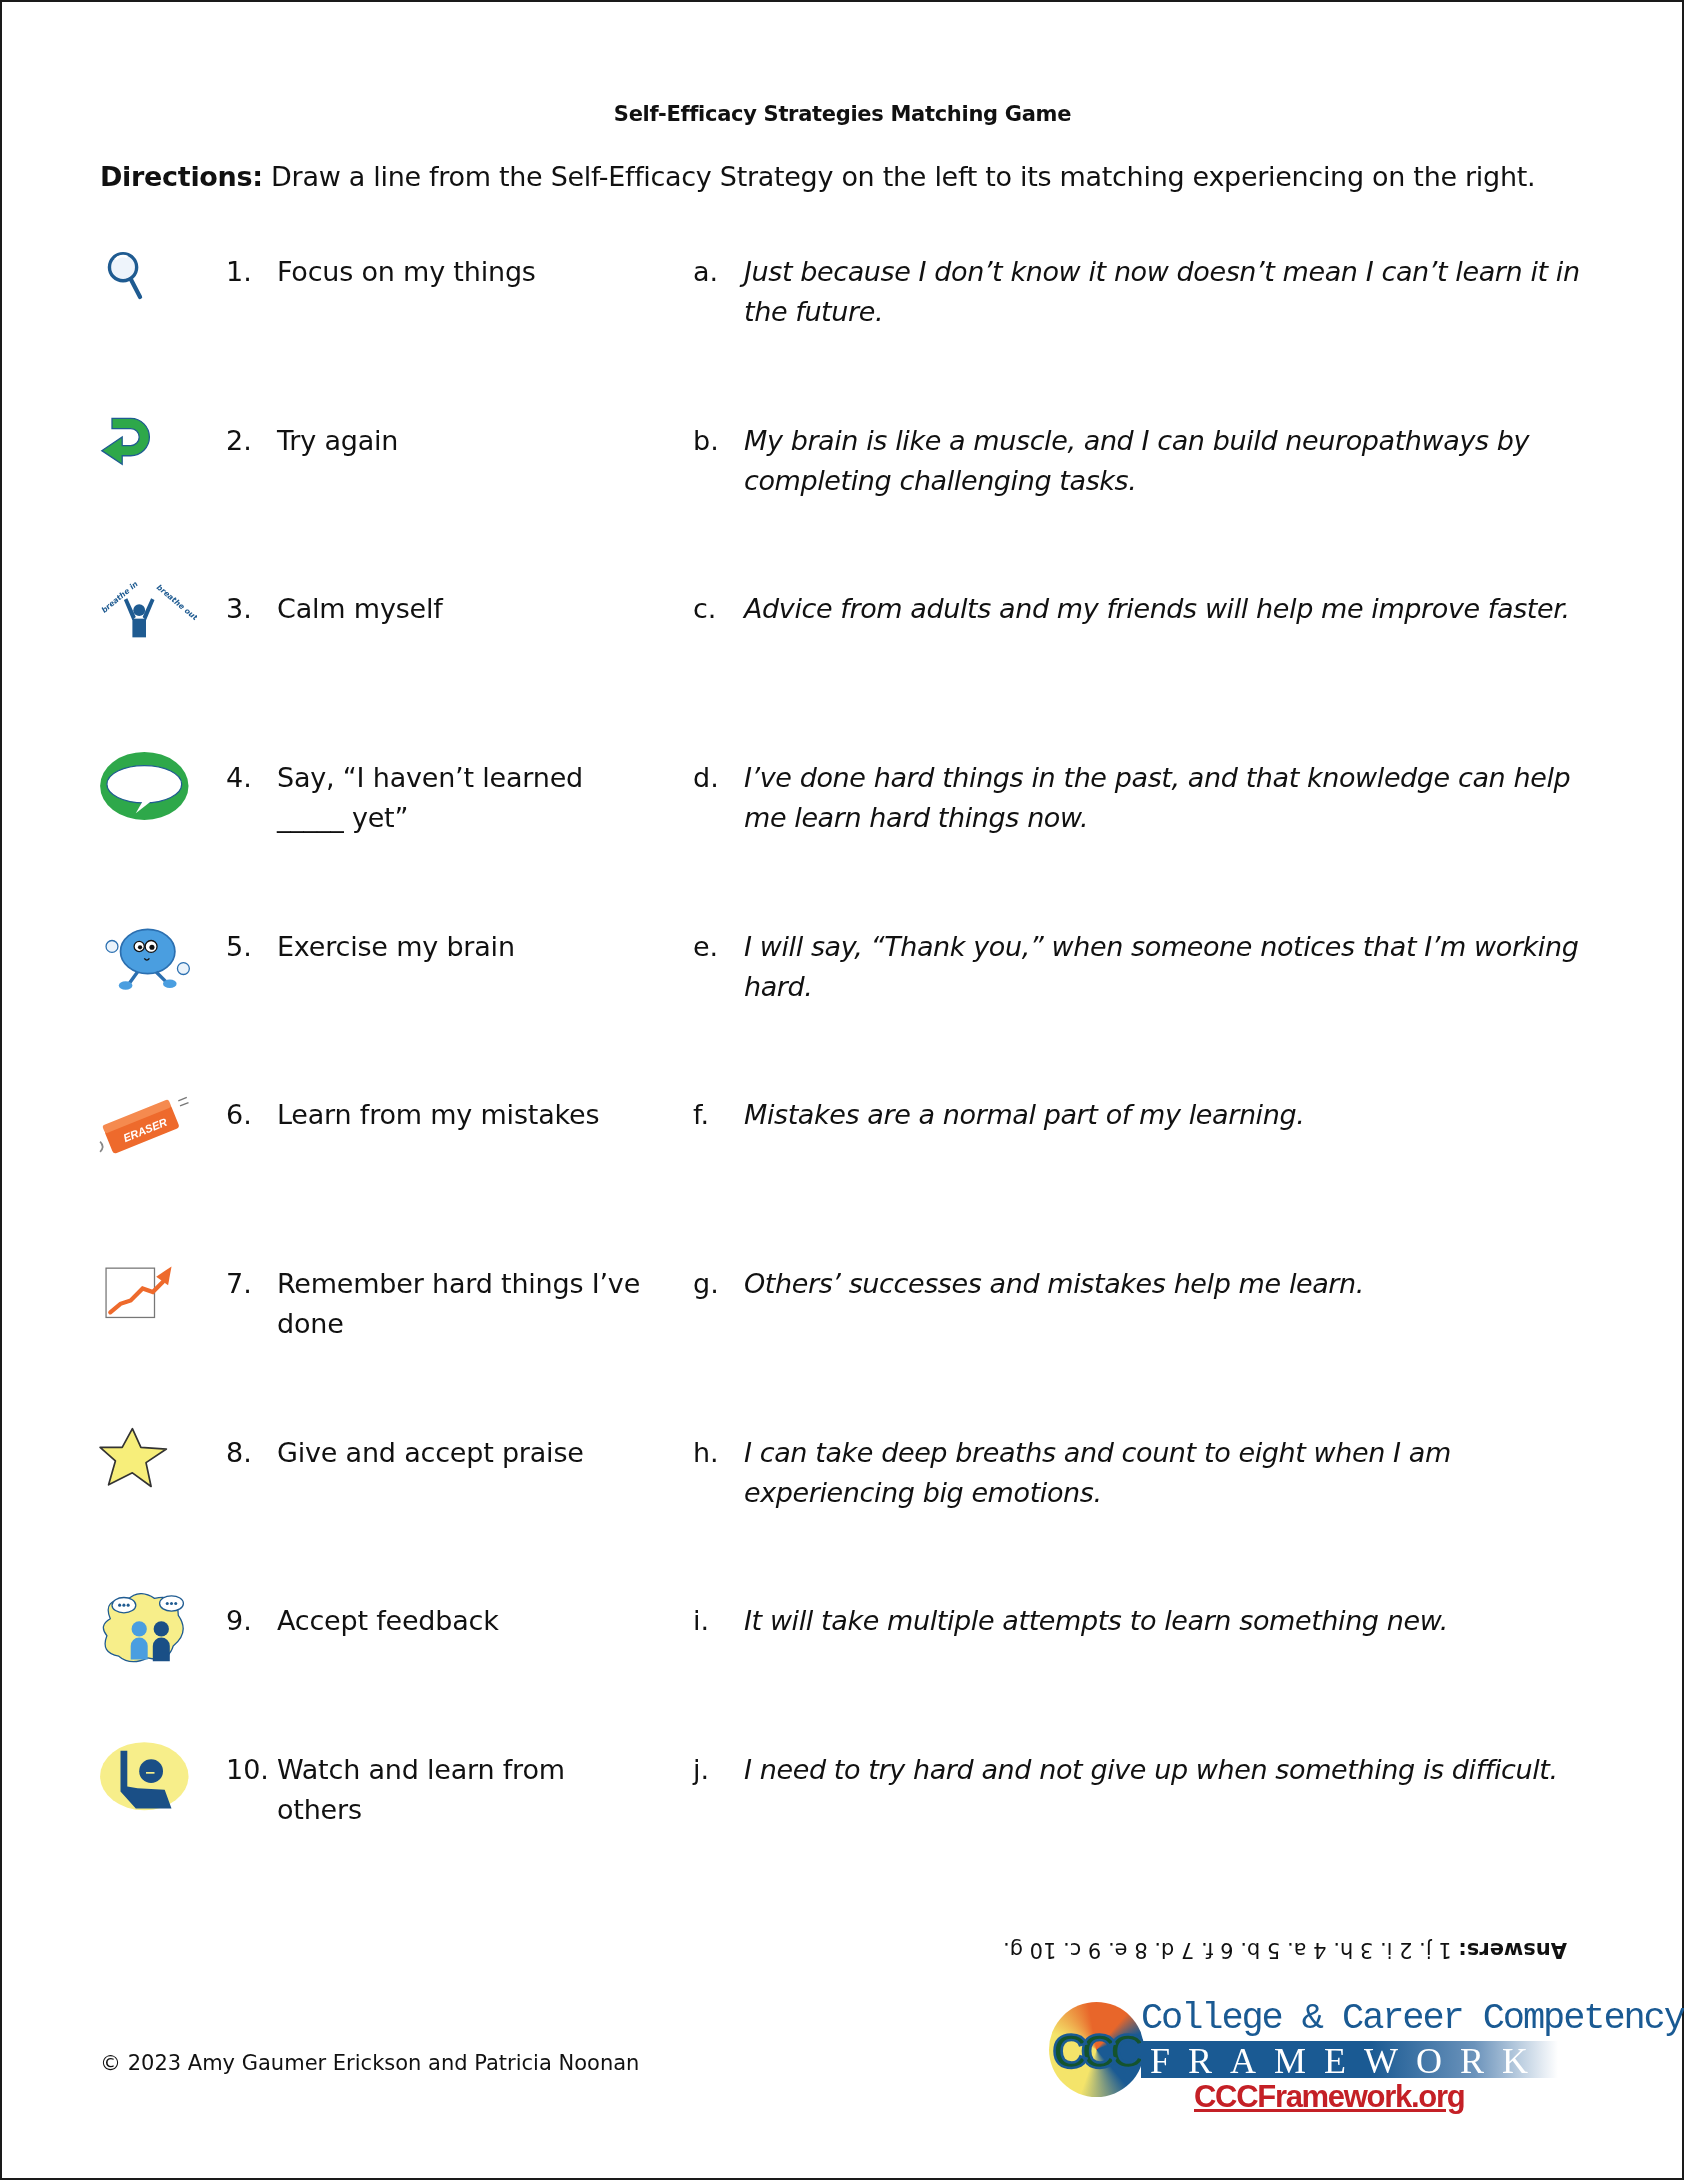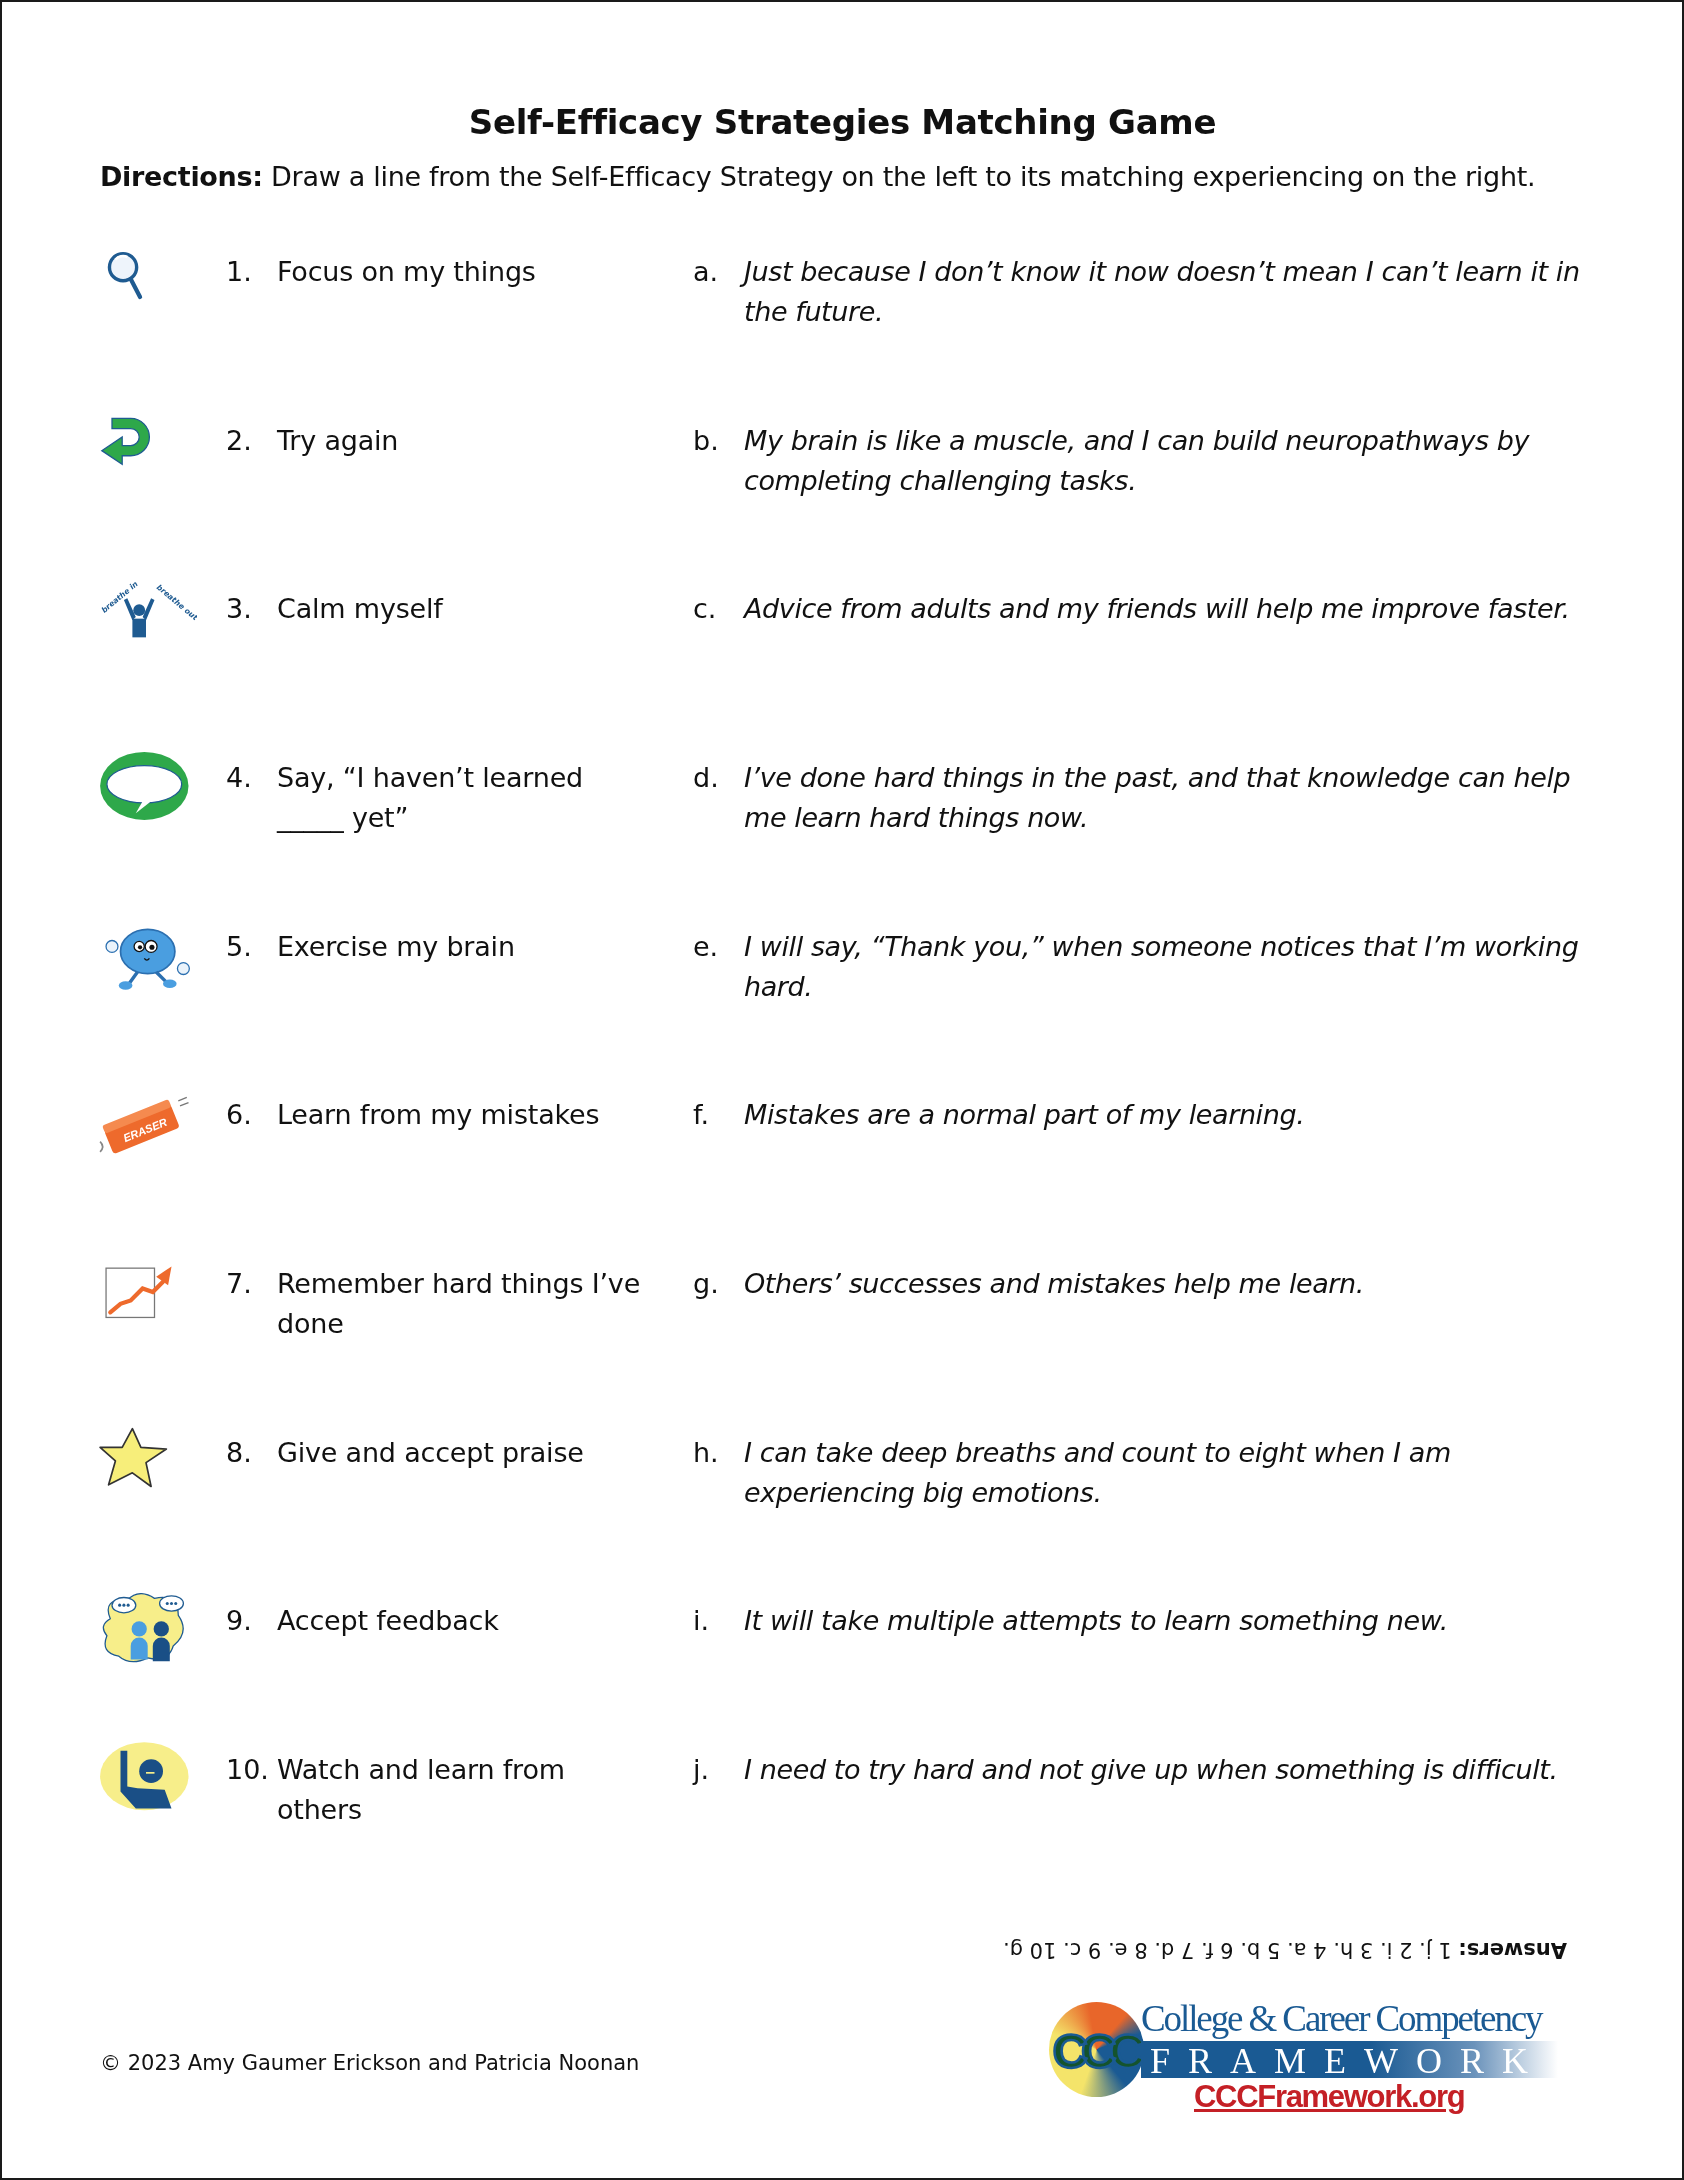--- a/index.html
+++ b/index.html
@@ -1,41 +1,41 @@
 <!DOCTYPE html>
 <html style="font-size:13.6px"><head>
 <meta charset="utf-8">
 <style>
   html, body { margin:0; padding:0; background:#ffffff; }
   body { width:1685px; height:2181px; position:relative; overflow:hidden;
          font-family:"DejaVu Sans","Liberation Sans",sans-serif; color:#111; }
   .page { position:absolute; left:0; top:0; width:1680px; height:2176px;
           border:2.6px solid #1a1a1a; background:#fff; }
   .title { position:absolute; left:0; width:1685px; top:102px; text-align:center;
-           font-size:34px; font-weight:bold; letter-spacing:-0.3px; }
+           font-size:21px; font-weight:bold; letter-spacing:-0.3px; }
   .directions { position:absolute; left:100px; top:157px; width:1448px;
                 font-size:27px; line-height:40px; letter-spacing:-0.3px; }
   .directions b { font-weight:bold; }
   .row { position:absolute; left:0; width:1685px; height:162px; }
   .icon { position:absolute; left:95px; top:-8.5px; width:102px; height:77px; }
   .icon svg { width:100%; height:100%; display:block; }
   .num { position:absolute; left:226px; top:0; font-size:27px; line-height:40px; }
   .strategy { position:absolute; left:277px; top:0; width:366px; font-size:27px; line-height:40px; letter-spacing:-0.2px; }
   .letter { position:absolute; left:693px; top:0; font-size:27px; line-height:40px; }
   .desc { position:absolute; left:744px; top:0; width:843px; font-size:27px; line-height:40px; letter-spacing:-0.4px;font-style:italic; }
   .answers { position:absolute; right:118px; top:1938px; font-size:21px;
              transform:rotate(180deg); transform-origin:center center; white-space:nowrap; }
   .answers b { font-weight:bold; }
   .copyright { position:absolute; left:100px; top:2051px; font-size:21px; }
   .logo { position:absolute; left:1049px; top:1997px; width:520px; height:128px; }
   .logo-circle { position:absolute; left:0; top:5.1px; width:95px; height:95px; border-radius:50%;
       background: conic-gradient(from 200deg, #f4e46a 0deg, #f4e46a 90deg, #e8662a 150deg, #e8662a 200deg, #1a5a93 230deg, #1a5a93 300deg, #f4e46a 360deg); }
   .logo-ccc { position:absolute; left:3.4px; top:25.6px; font-family:"Liberation Sans",sans-serif; font-weight:bold;
       font-size:49px; color:#14532d; letter-spacing:-6.8px; -webkit-text-stroke:2.6px #1a5a93; }
-  .logo-top { position:absolute; left:92px; top:0; font-family:Liberation Serif, serif; font-size:37px;
+  .logo-top { position:absolute; left:92px; top:0; font-family:Liberation Mono, monospace; font-size:37px;
       color:#1a5a93; letter-spacing:-2.1px; white-space:nowrap; }
   .logo-band { position:absolute; left:92px; top:44px; width:417px; height:37px;
       background:linear-gradient(to right, #1a5a93 0%, #1a5a93 55%, #6b93bb 80%, rgba(255,255,255,0) 100%); }
   .logo-framework { position:absolute; left:101px; top:43px; font-family:"Liberation Serif",serif; font-size:36px;
       color:#fff; letter-spacing:18px; white-space:nowrap; }
   .logo-url { position:absolute; left:145px; top:82px; font-family:"Liberation Sans",sans-serif; font-weight:bold;
       font-size:31px; color:#c42026; text-decoration:underline; letter-spacing:-1.3px; white-space:nowrap; }
 </style>
 </head>
 <body>

